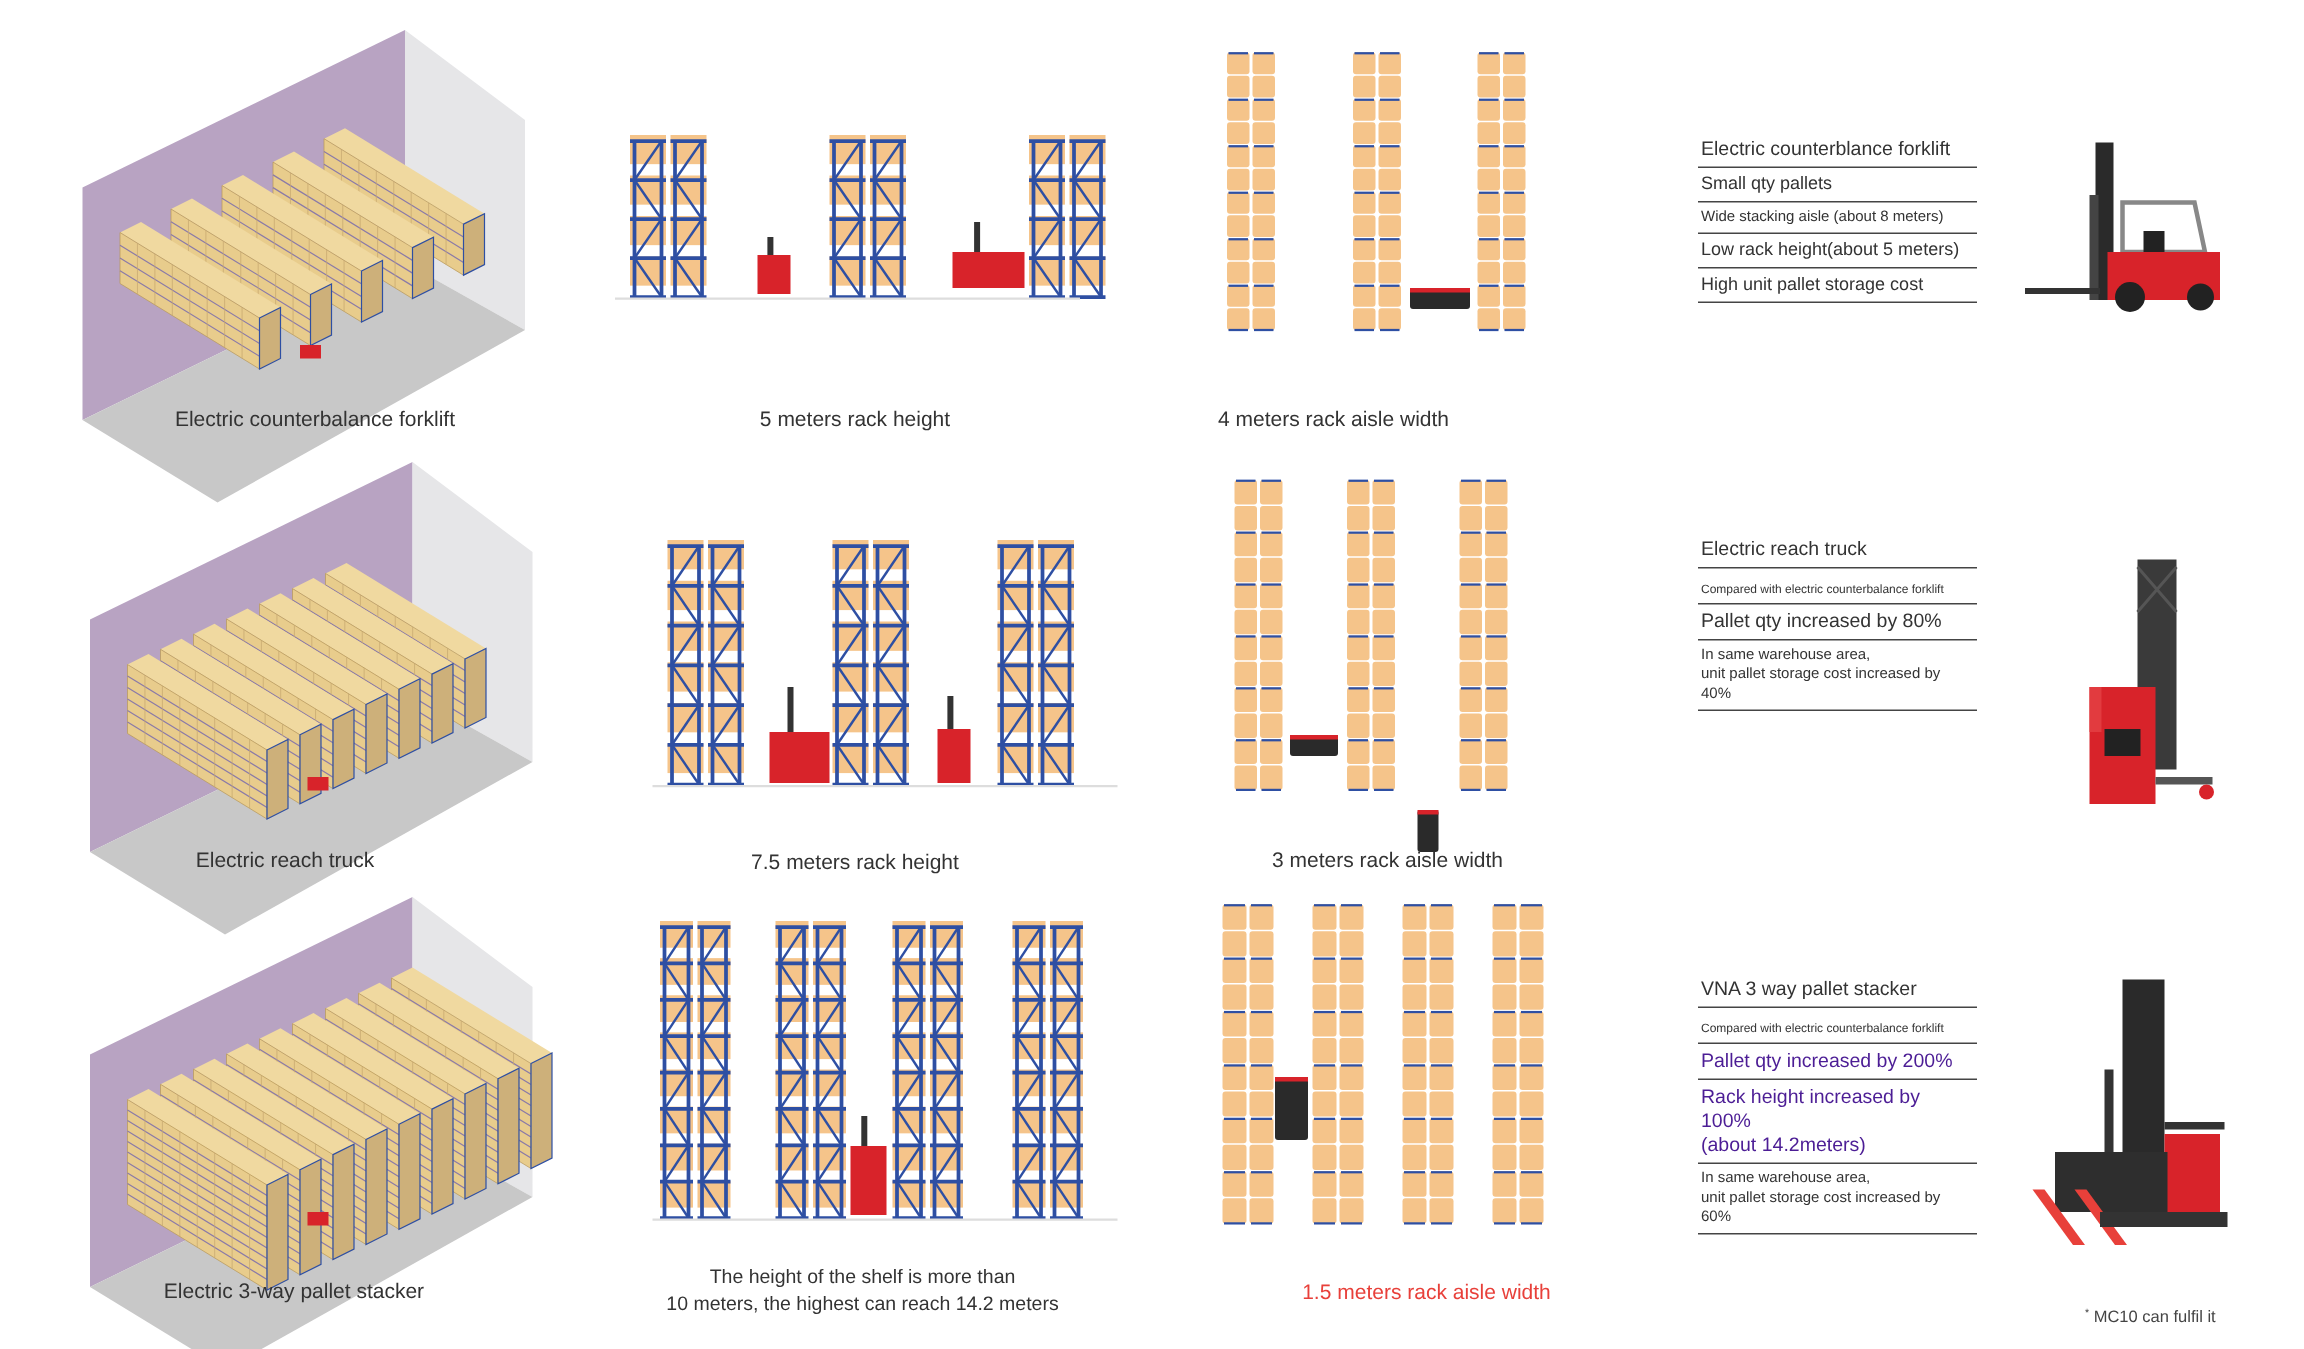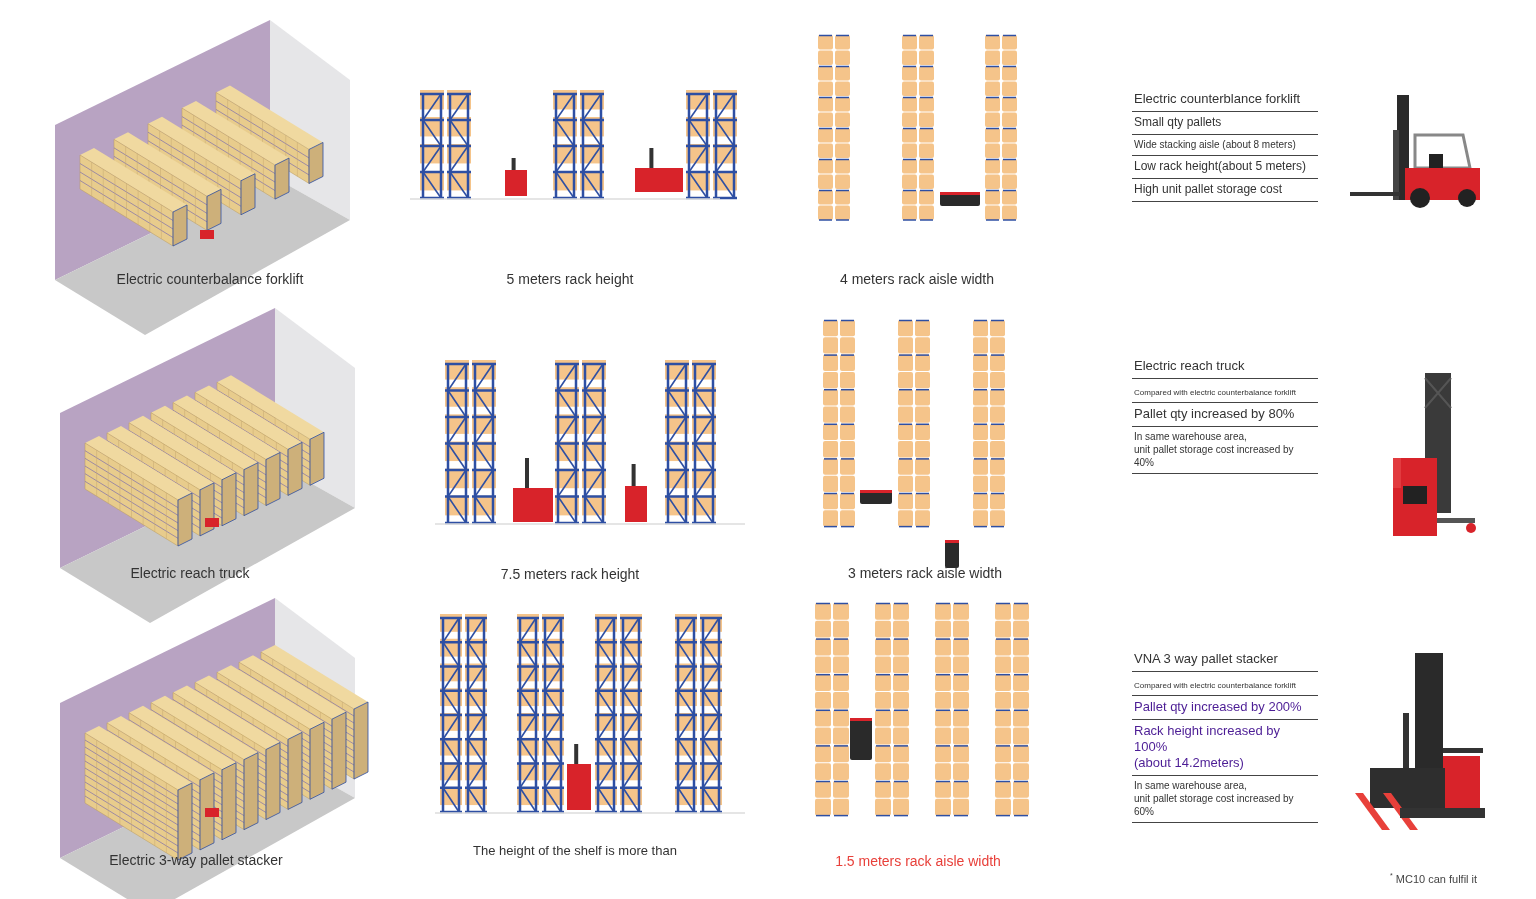--- a/index.html
+++ b/index.html
@@ -306,21 +306,21 @@
       <rect x="192" y="124" width="15" height="14.5" rx="2" fill="#f5c48a"></rect>
       <line x1="193" y1="124.5" x2="206" y2="124.5" stroke="#2e4fa3" stroke-width="1.5"></line>
       <rect x="192" y="139.5" width="15" height="14.5" rx="2" fill="#f5c48a"></rect>
       <rect x="192" y="155" width="15" height="14.5" rx="2" fill="#f5c48a"></rect>
       <line x1="193" y1="155.5" x2="206" y2="155.5" stroke="#2e4fa3" stroke-width="1.5"></line>
       <rect x="192" y="170.5" width="15" height="14.5" rx="2" fill="#f5c48a"></rect>
       <line x1="193" y1="185" x2="206" y2="185" stroke="#2e4fa3" stroke-width="1.5"></line>
       <rect x="130" y="157" width="40" height="14" rx="2" fill="#2a2a2a"></rect>
       <rect x="130" y="157" width="40" height="3" fill="#d8232a"></rect>
     </svg>
-  <div class="caption" style="left:782px;top:271px;width:270px;">4 meters rack aisle width</div>
+  <div class="caption" style="left:754px;top:271px;width:270px;">4 meters rack aisle width</div>
 
   <div class="spec" style="left:1132px;top:88px;">
     <div class="row t13">Electric counterblance forklift</div>
     <div class="row t12">Small qty pallets</div>
     <div class="row t10">Wide stacking aisle (about 8 meters)</div>
     <div class="row t12">Low rack height(about 5 meters)</div>
     <div class="row t12">High unit pallet storage cost</div>
   </div>
   <svg width="140" height="120" style="left:1345px;top:90px;">
     <rect x="52" y="5" width="12" height="105" fill="#2a2a2a"></rect>
@@ -1118,20 +1118,21 @@
       <line x1="268" y1="175.75" x2="284" y2="151.5" stroke="#2e4fa3" stroke-width="1.6"></line>
       <line x1="265" y1="175.75" x2="287" y2="175.75" stroke="#2e4fa3" stroke-width="2.5"></line>
       <line x1="268" y1="175.75" x2="284" y2="200" stroke="#2e4fa3" stroke-width="1.6"></line>
       <line x1="265" y1="200" x2="287" y2="200" stroke="#2e4fa3" stroke-width="2.5"></line>
       <line x1="0" y1="201" x2="310" y2="201" stroke="#ddd" stroke-width="1.5"></line>
       <rect x="132" y="152" width="24" height="46" fill="#d8232a"></rect>
       <rect x="139.2" y="132" width="4" height="20" fill="#333"></rect>
     </svg>
   <div class="caption small" style="left:420px;top:842px;width:310px;">
     <div>The height of the shelf is more than</div>
+    <div>10 meters, the highest can reach 14.2 meters</div>
   </div>
 
   <svg width="240" height="225" style="left:810px;top:603px;" id="ai2">
       <rect x="5" y="0" width="16" height="16.8" rx="2" fill="#f5c48a"></rect>
       <line x1="6" y1="0.5" x2="20" y2="0.5" stroke="#2e4fa3" stroke-width="1.5"></line>
       <rect x="5" y="17.8" width="16" height="16.8" rx="2" fill="#f5c48a"></rect>
       <rect x="5" y="35.6" width="16" height="16.8" rx="2" fill="#f5c48a"></rect>
       <line x1="6" y1="36.1" x2="20" y2="36.1" stroke="#2e4fa3" stroke-width="1.5"></line>
       <rect x="5" y="53.400000000000006" width="16" height="16.8" rx="2" fill="#f5c48a"></rect>
       <rect x="5" y="71.2" width="16" height="16.8" rx="2" fill="#f5c48a"></rect>
@@ -1276,21 +1277,21 @@
       <rect x="203" y="142.4" width="16" height="16.8" rx="2" fill="#f5c48a"></rect>
       <line x1="204" y1="142.9" x2="218" y2="142.9" stroke="#2e4fa3" stroke-width="1.5"></line>
       <rect x="203" y="160.20000000000002" width="16" height="16.8" rx="2" fill="#f5c48a"></rect>
       <rect x="203" y="178" width="16" height="16.8" rx="2" fill="#f5c48a"></rect>
       <line x1="204" y1="178.5" x2="218" y2="178.5" stroke="#2e4fa3" stroke-width="1.5"></line>
       <rect x="203" y="195.8" width="16" height="16.8" rx="2" fill="#f5c48a"></rect>
       <line x1="204" y1="212.60000000000002" x2="218" y2="212.60000000000002" stroke="#2e4fa3" stroke-width="1.5"></line>
       <rect x="40" y="115" width="22" height="42" rx="2" fill="#2a2a2a"></rect>
       <rect x="40" y="115" width="22" height="3" fill="#d8232a"></rect>
     </svg>
-  <div class="caption red" style="left:783px;top:853px;width:270px;">1.5 meters rack aisle width</div>
+  <div class="caption red" style="left:816px;top:853px;width:270px;">1.5 meters rack aisle width</div>
 
   <div class="spec" style="left:1132px;top:648px;">
     <div class="row t13">VNA 3 way pallet stacker</div>
     <div class="row t8" style="padding-top:8px;">Compared with electric counterbalance forklift</div>
     <div class="row t13 red">Pallet qty increased by 200%</div>
     <div class="row t13 red"><span>Rack height increased by 100%</span><span class="l2">(about 14.2meters)</span></div>
     <div class="row t10"><span>In same warehouse area,</span><span class="l2">unit pallet storage cost increased by 60%</span></div>
   </div>
   <svg width="150" height="190" style="left:1345px;top:648px;">
     <rect x="70" y="5" width="28" height="160" fill="#2a2a2a"></rect>

